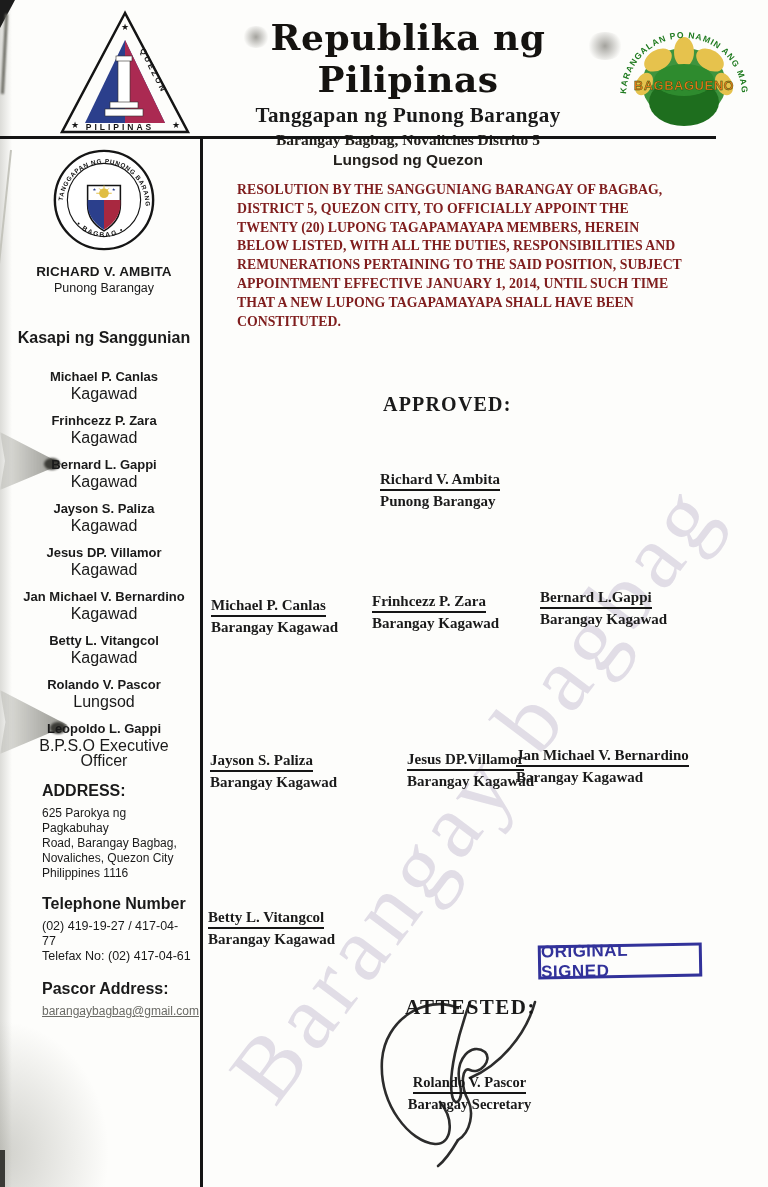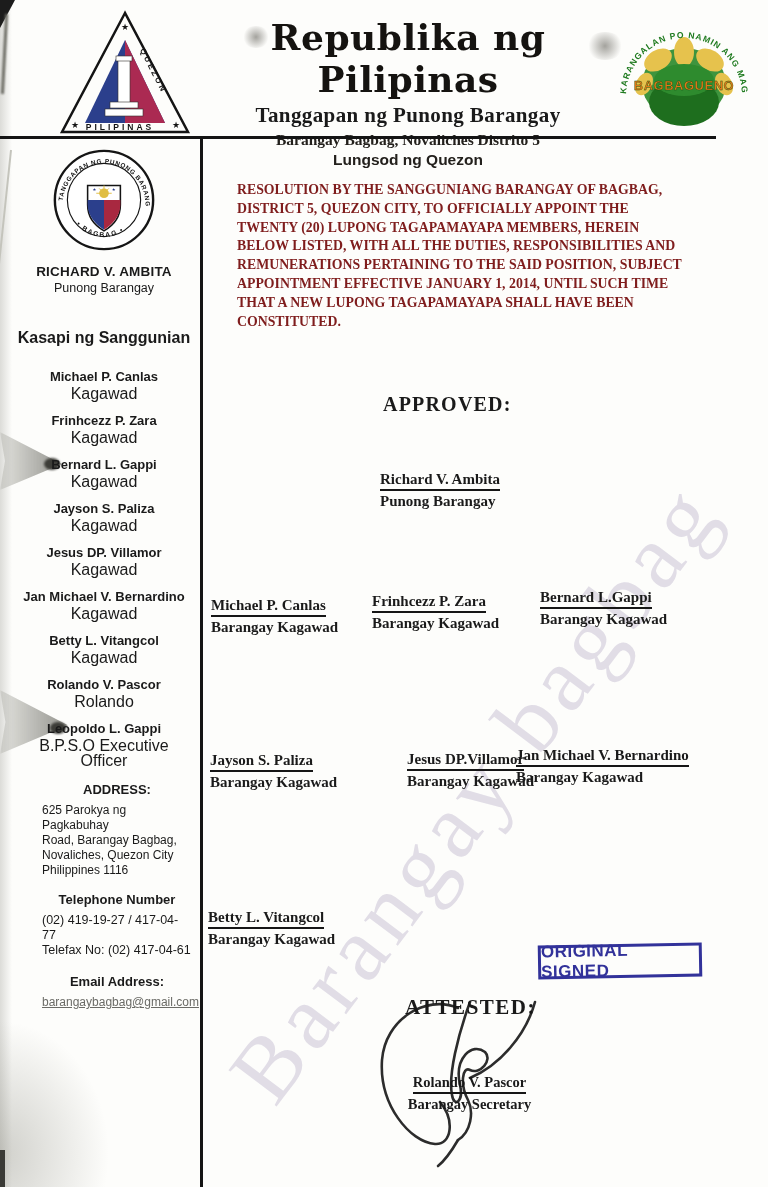--- a/index.html
+++ b/index.html
@@ -55,21 +55,21 @@
   
   .sidebar{left:16px;top:146px;width:176px;text-align:center;z-index:2;}
   .sb-seal{display:block;margin:0 auto 10px auto;}
   .sb-captain-name{font-weight:700;font-size:13.5px;letter-spacing:.2px;}
   .sb-captain-title{font-size:12.5px;margin-top:2px;}
   .sb-heading{font-weight:700;font-size:16px;margin-top:34px;margin-bottom:22px;}
   .sb-entry{margin-bottom:12px;}
   .sb-name{font-weight:700;font-size:13px;line-height:16px;}
   .sb-title{font-size:16px;line-height:15px;margin-top:1px;}
   .sb-address{text-align:left;margin:14px 0 0 26px;}
-  .sb-label{font-weight:700;font-size:13px;margin-bottom:6px;text-align:center;}
+  .sb-label{font-weight:700;font-size:16px;margin-bottom:6px;}
   .sb-addr-text{font-size:12px;line-height:15px;white-space:pre-line;}
   .sb-phones{text-align:left;margin:14px 0 0 26px;}
   .sb-phone{font-weight:400;font-size:12.5px;line-height:15px;}
   .sb-email{text-align:left;margin:16px 0 0 26px;}
   .sb-email-addr{font-size:12px;color:#6b6b66;text-decoration:underline;}
 
   
   .resolution{left:237px;top:181px;width:516px;
     font-family:"Liberation Serif",serif;font-weight:700;font-size:13.8px;
     line-height:18.8px;white-space:pre-line;color:#7f1d1d;z-index:2;}
@@ -215,21 +215,21 @@
     <div class="sb-entry">
       <div class="sb-name">Jan Michael V. Bernardino</div>
       <div class="sb-title">Kagawad</div>
     </div>
     <div class="sb-entry">
       <div class="sb-name">Betty L. Vitangcol</div>
       <div class="sb-title">Kagawad</div>
     </div>
     <div class="sb-entry">
       <div class="sb-name">Rolando V. Pascor</div>
-      <div class="sb-title">Rolando</div>
+      <div class="sb-title">Lungsod</div>
     </div>
     <div class="sb-entry">
       <div class="sb-name">Leopoldo L. Gappi</div>
       <div class="sb-title">B.P.S.O Executive Officer</div>
     </div>
 
     <div class="sb-address">
       <div class="sb-label">ADDRESS:</div>
       <div class="sb-addr-text">625 Parokya ng Pagkabuhay
 Road, Barangay Bagbag,
@@ -237,21 +237,21 @@
 Philippines 1116</div>
     </div>
 
     <div class="sb-phones">
       <div class="sb-label">Telephone Number</div>
       <div class="sb-phone">(02) 419-19-27 / 417-04-77</div>
       <div class="sb-phone">Telefax No: (02) 417-04-61</div>
     </div>
 
     <div class="sb-email">
-      <div class="sb-label">Email Address:</div>
+      <div class="sb-label">Pascor Address:</div>
       <div class="sb-email-addr">barangaybagbag@gmail.com</div>
     </div>
   </div>
 
   <div class="abs resolution">RESOLUTION BY THE SANGGUNIANG BARANGAY OF BAGBAG,
 DISTRICT 5, QUEZON CITY, TO OFFICIALLY APPOINT THE
 TWENTY (20) LUPONG TAGAPAMAYAPA MEMBERS,  HEREIN
 BELOW LISTED, WITH ALL THE DUTIES, RESPONSIBILITIES AND
 REMUNERATIONS PERTAINING TO THE SAID POSITION, SUBJECT
 APPOINTMENT EFFECTIVE  JANUARY 1, 2014, UNTIL SUCH TIME

